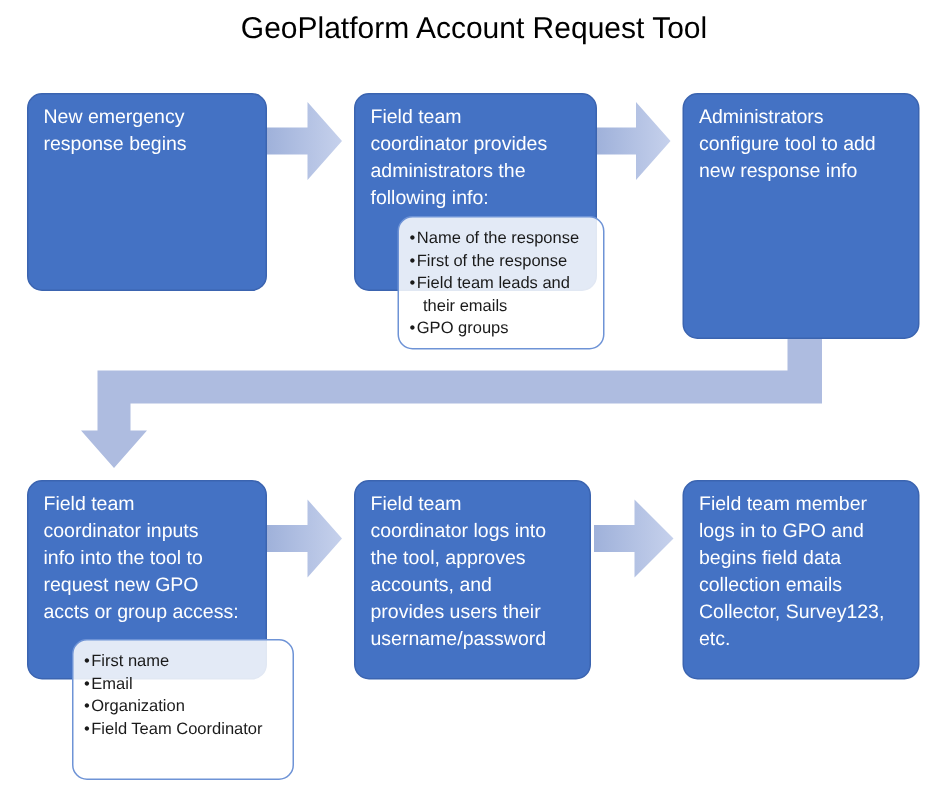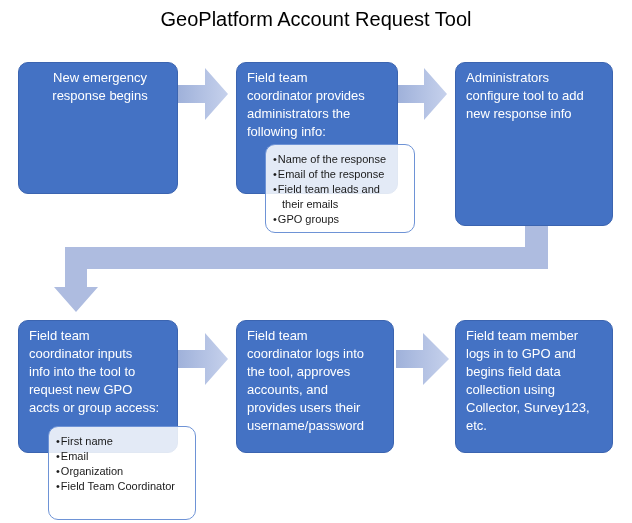--- a/index.html
+++ b/index.html
@@ -16,36 +16,36 @@
   .box{
     position:absolute;box-sizing:border-box;z-index:1;
     background:var(--box-fill,#4472C4);
     border:1px solid var(--box-border,#3B64B0);
     border-radius:10px;
     color:var(--box-text,#fff);
     font-size:13px;line-height:18px;
     padding:6px 6px 0 10px;
     white-space:pre-line;
   }
-  #b1{left:18px;top:62px;width:160px;height:132px;text-align:center;}
+  #b1{left:18px;top:62px;width:160px;height:132px;}
   #b2{left:236px;top:62px;width:162px;height:132px;}
   #b3{left:455px;top:62px;width:158px;height:164px;}
   #b4{left:18px;top:320px;width:160px;height:133px;}
   #b5{left:236px;top:320px;width:158px;height:133px;}
   #b6{left:455px;top:320px;width:158px;height:133px;}
   .callout{
     position:absolute;box-sizing:border-box;z-index:2;
     background:var(--callout-fill,rgba(255,255,255,0.85));
     border:1px solid var(--callout-border,#6E93D6);
     border-radius:10px;
     color:var(--callout-text,#1a1a1a);
     font-size:11px;line-height:15px;
     padding:7px 4px 4px 7px;
   }
-  #c1{left:265px;top:144px;width:150px;height:89px;}
+  #c1{left:265px;top:144px;width:138px;height:89px;}
   #c2{left:48px;top:414px;width:148px;height:94px;margin-top:12px;}
   .callout ul{margin:0;padding:0;list-style:none;}
   .callout li{padding-left:9px;text-indent:-9px;white-space:pre-line;}
   .callout li::before{content:"•";margin-right:1px;}
 </style>
 </head>
 <body>
 
 <div class="canvas">
 
@@ -86,28 +86,28 @@
 accts or group access:</div>
   <div class="box" id="b5">Field team
 coordinator logs into
 the tool, approves
 accounts, and
 provides users their
 username/password</div>
   <div class="box" id="b6">Field team member
 logs in to GPO and
 begins field data
-collection using
+collection emails
 Collector, Survey123,
 etc.</div>
 
   <div class="callout" id="c1">
     <ul>
       <li>Name of the response</li>
-      <li>Email of the response</li>
+      <li>First of the response</li>
       <li>Field team leads and
 their emails</li>
       <li>GPO groups</li>
     </ul>
   </div>
 
   <div class="callout" id="c2">
     <ul>
       <li>First name</li>
       <li>Email</li>

